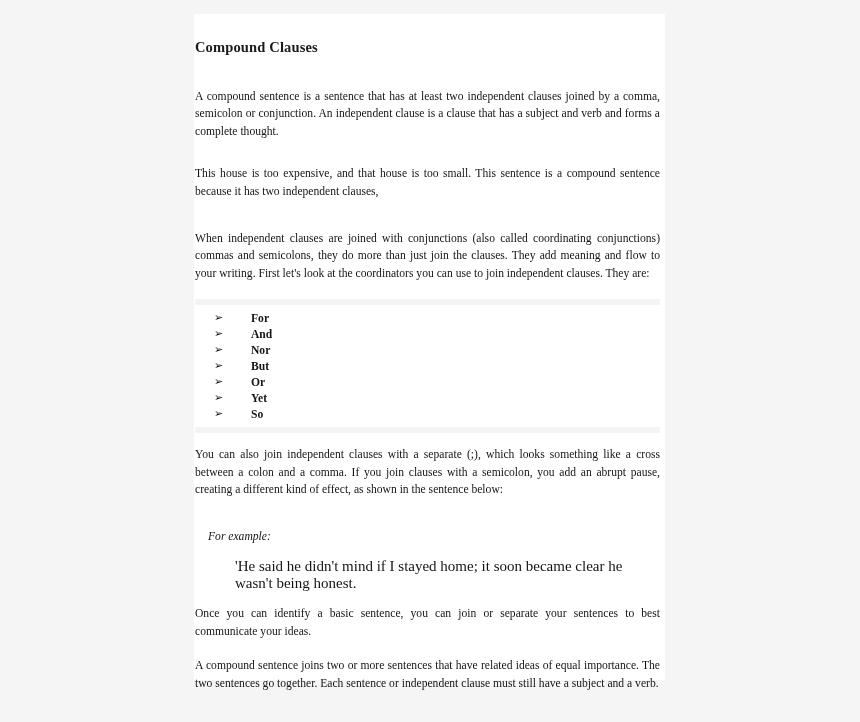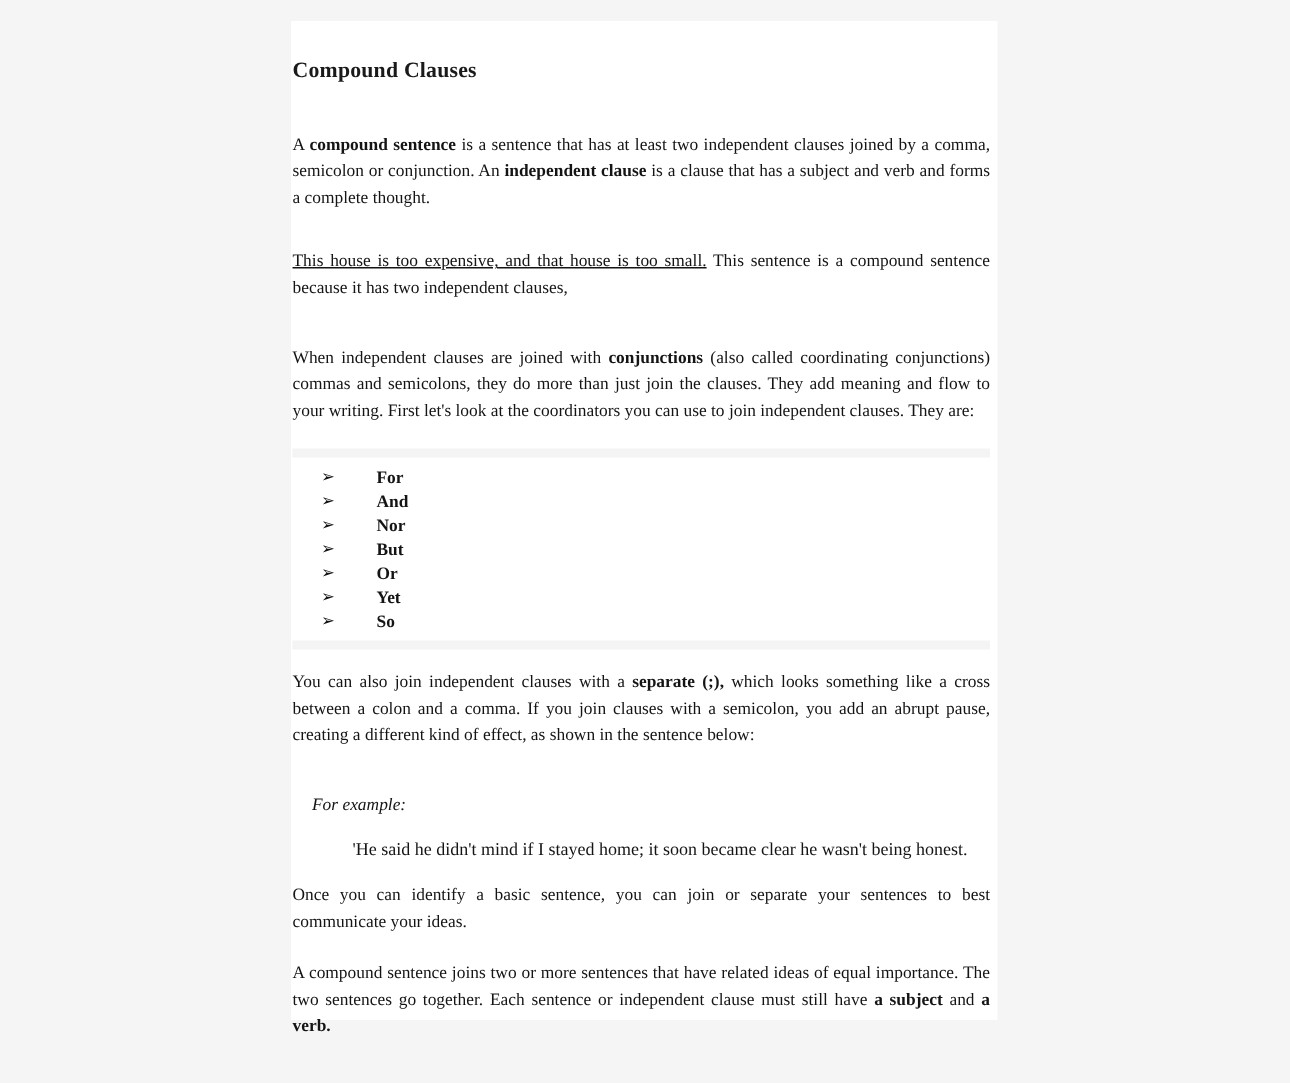--- a/index.html
+++ b/index.html
@@ -66,25 +66,24 @@
   }
 
   p.tight {
     margin-bottom: 17px;
   }
 
   p.nojust {
     text-align: left;
   }
 
-  .b { font-weight: bold; }
+  .b { font-weight: normal; }
 
   
   .example-underline {
-    text-decoration: underline;
   }
 
   
   .coord-block {
     margin: 0;
     padding: 0;
   }
   .band {
     height: 6px;
     background: #f4f4f4;
@@ -122,21 +121,21 @@
 
   
   .ex-label {
     font-size: 11.6px;
     line-height: 17px;
     font-style: italic;
     color: #141414;
     margin: 13px;
   }
   .ex-line {
-    font-size: 12px;
+    font-size: 15px;
     line-height: 17px;
     color: #141414;
     margin: 0 0 0 40px;
   }
 
   .spacer-sm { height: 8px; }
   .spacer-md { height: 13px; }
 </style>
 </head>
 <body>

